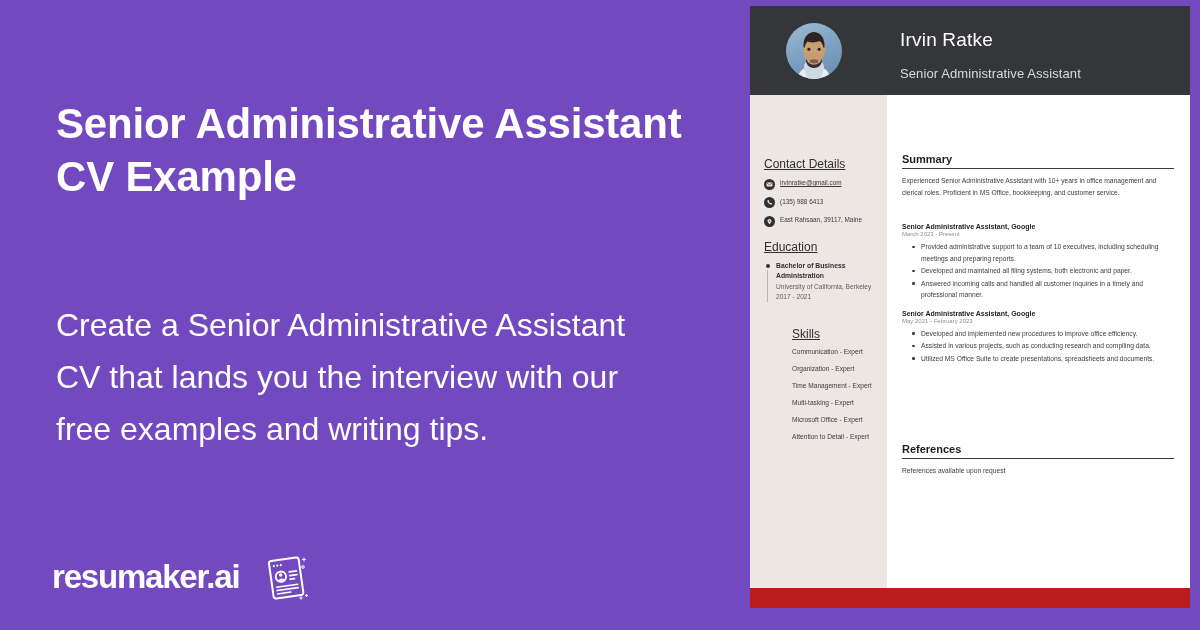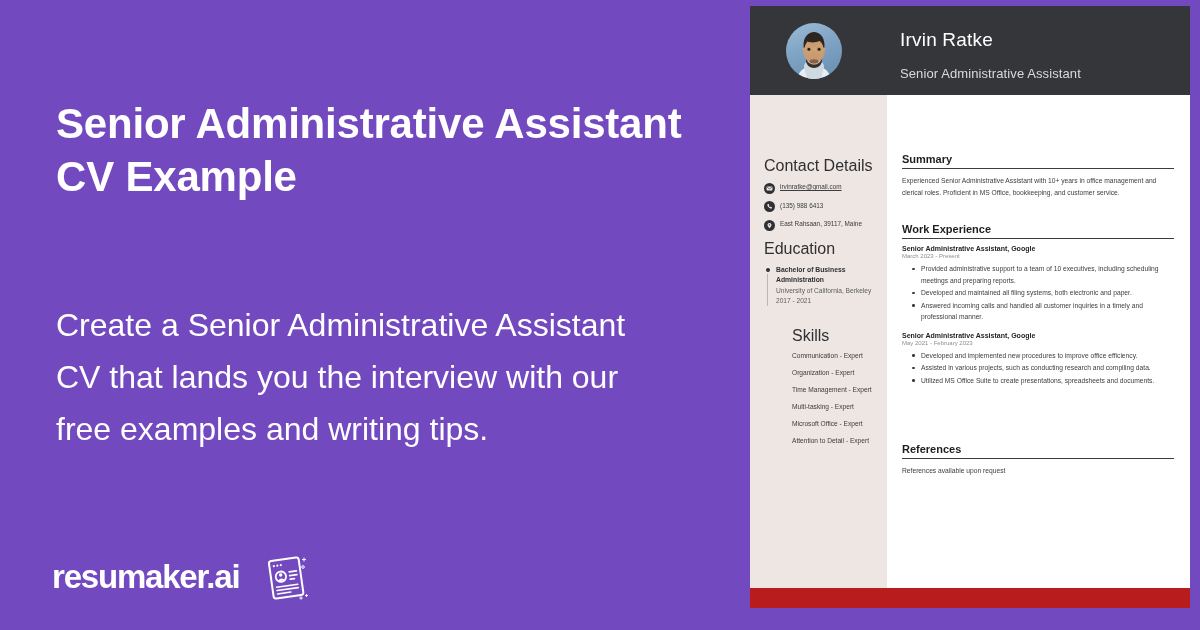--- a/index.html
+++ b/index.html
@@ -112,23 +112,24 @@
     position: absolute;
     left: 137px; top: 89px;
     width: 303px; height: 493px;
     background: #ffffff;
     padding: 0 15px;
   }
 
   
   .sb-h {
     color: #2f3033;
-    font-size: 16px;
+    font-size: 12px;
     font-weight: normal;
     margin-bottom: 7px;
+    text-decoration: underline;
   }
   .sb-sec { position: absolute; left: 14px; width: 112px; }
   .sec-contact { top: 62px; }
   .sec-education { top: 145px; }
   .sec-skills { top: 232px; margin-left: 28px; }
 
   .contact-row {
     display: flex;
     align-items: flex-start;
     gap: 5px;
@@ -365,21 +366,20 @@
   </div>
 
   <div class="main">
 
     <div class="m-sec sec-summary">
       <div class="m-h">Summary</div>
       <div class="m-p">Experienced Senior Administrative Assistant with 10+ years in office management and clerical roles. Proficient in MS Office, bookkeeping, and customer service.</div>
     </div>
 
     <div class="m-sec sec-work">
-      <div class="m-h">Work Experience</div>
 
       <div class="job">
         <div class="job-title">Senior Administrative Assistant, Google</div>
         <div class="job-dates">March 2023 - Present</div>
         <ul class="job-bullets">
           <li>Provided administrative support to a team of 10 executives, including scheduling meetings and preparing reports.</li>
           <li>Developed and maintained all filing systems, both electronic and paper.</li>
           <li>Answered incoming calls and handled all customer inquiries in a timely and professional manner.</li>
         </ul>
       </div>

